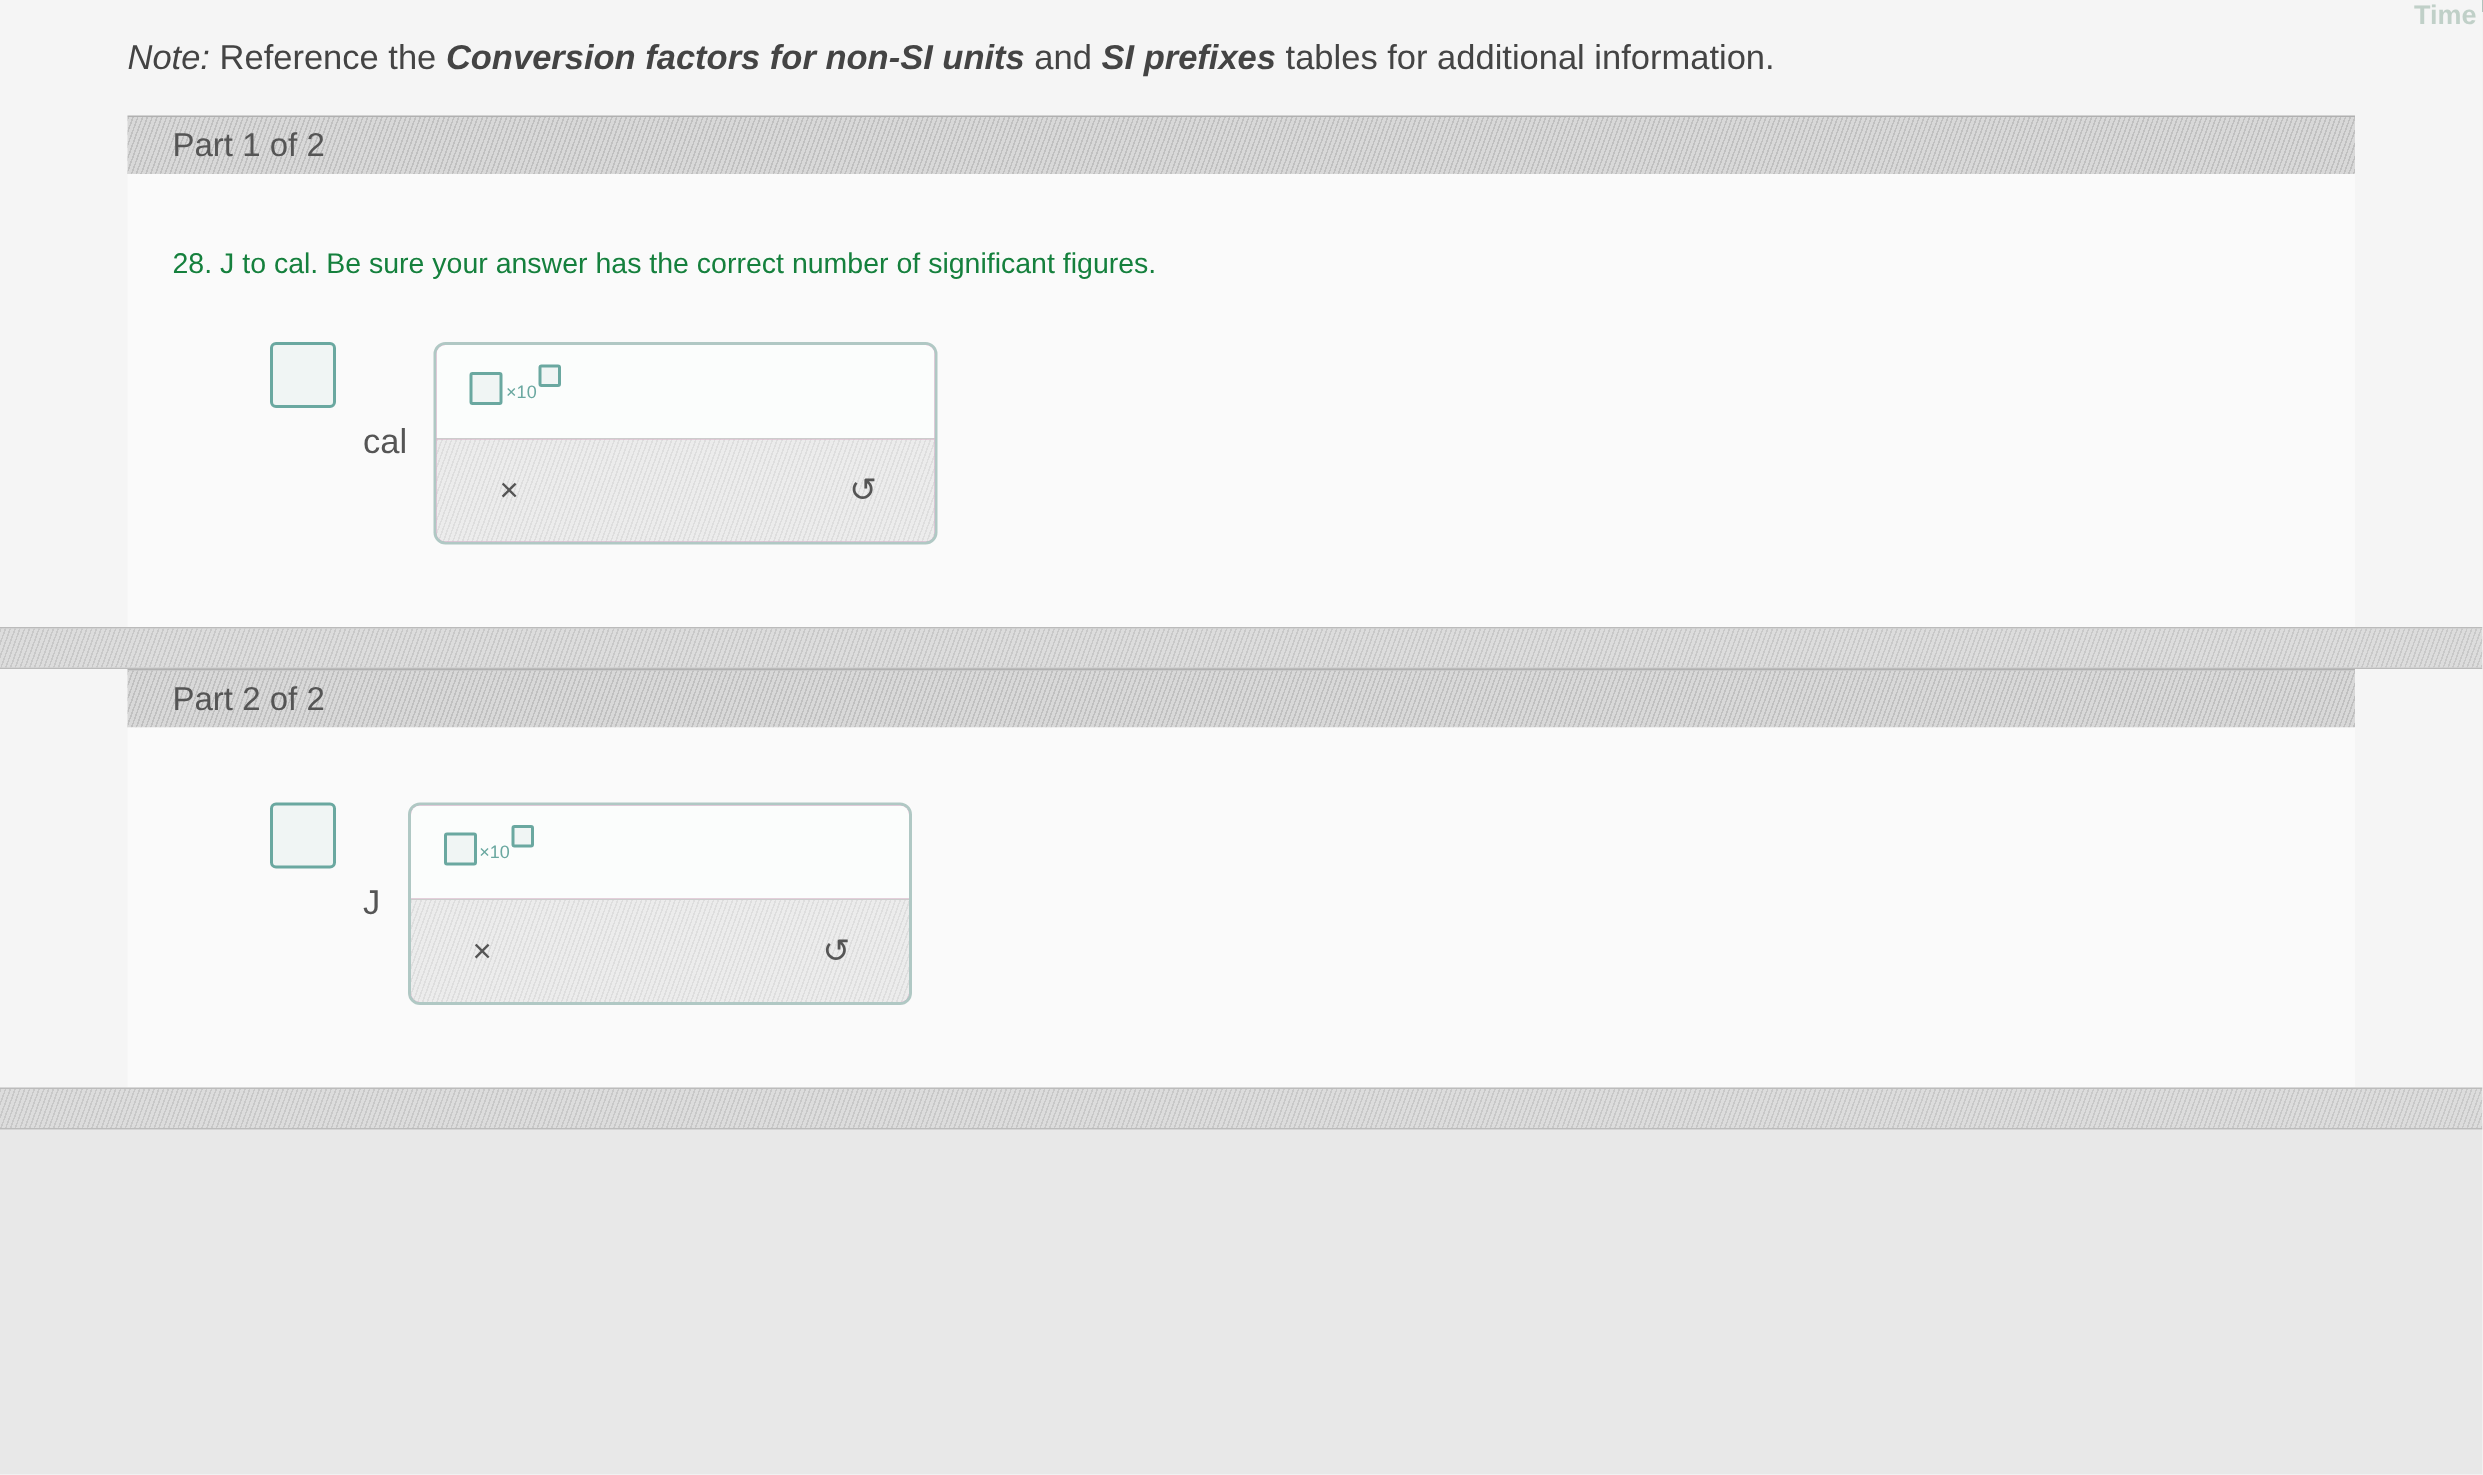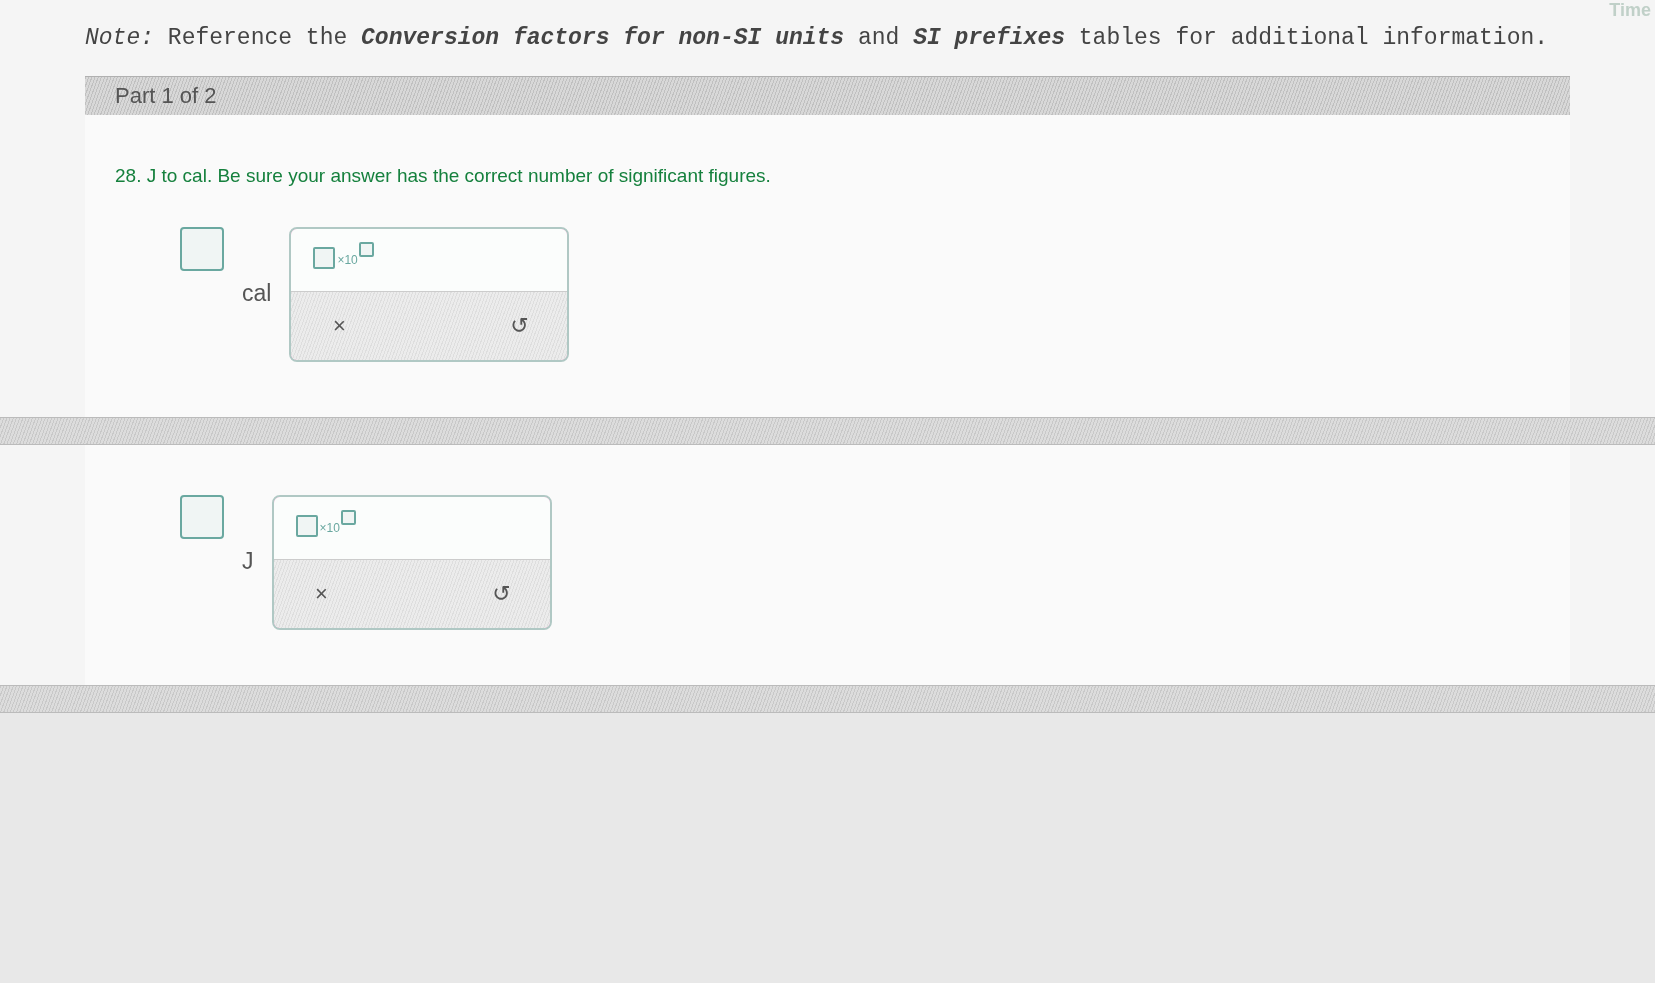--- a/index.html
+++ b/index.html
@@ -25,21 +25,20 @@
     }
     .intro-text {
       padding: 0 85px 8px 85px;
       font-size: 24px;
       color: #444;
     }
     .note-text {
       padding: 0 85px 25px 85px;
       font-size: 23px;
       color: #444;
-      font-family: Liberation Mono, monospace;
     }
     .note-text em { font-style: italic; }
     .note-text strong { font-weight: bold; font-style: italic; }
     .part-header {
       background: repeating-linear-gradient(
         110deg,
         #c0c0c0,
         #c0c0c0 1px,
         #d8d8d8 1px,
         #d8d8d8 3px
@@ -73,21 +72,21 @@
       background: #f0f5f4;
       border-radius: 4px;
     }
     .unit-text {
       font-size: 23px;
       color: #555;
       align-self: center;
       margin-top: -2px;
     }
     .palette-box {
-      width: 280px;
+      width: 336px;
       border: 2px solid #b0c8c4;
       border-radius: 8px;
       background: #f9a8d4;
       overflow: hidden;
     }
     .palette-top {
       padding: 18px 22px 22px 22px;
       background: #fbfdfc;
       display: flex;
       align-items: center;
@@ -196,20 +195,21 @@
           <div class="icon-btn">
             <span>↺</span>
           </div>
         </div>
       </div>
     </div>
   </div>
 
   <div class="divider-band outer-divider"></div>
 
+  <div class="part-header">Part 2 of 2</div>
   <div class="part-body">
     <div class="answer-row">
       <div class="small-input"></div>
       <div class="unit-text">J</div>
       <div class="palette-box">
         <div class="palette-top">
           <div class="sci-notation">
             <div class="sci-box-base"></div>
             <span class="sci-x10">×10</span>
             <div class="sci-box-exp"></div>

